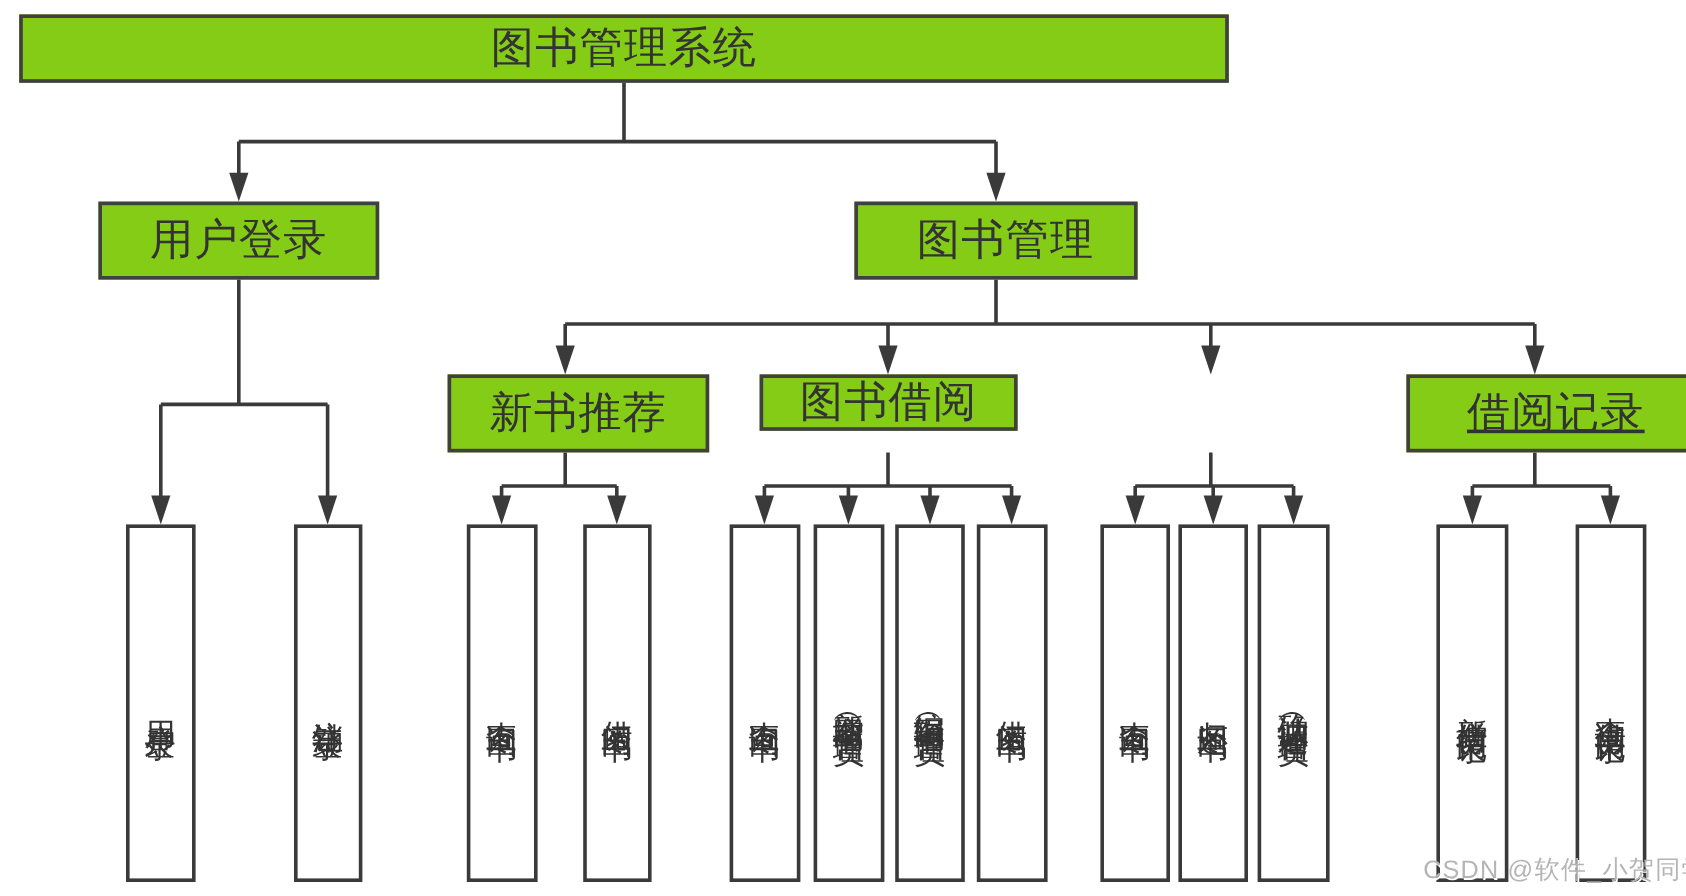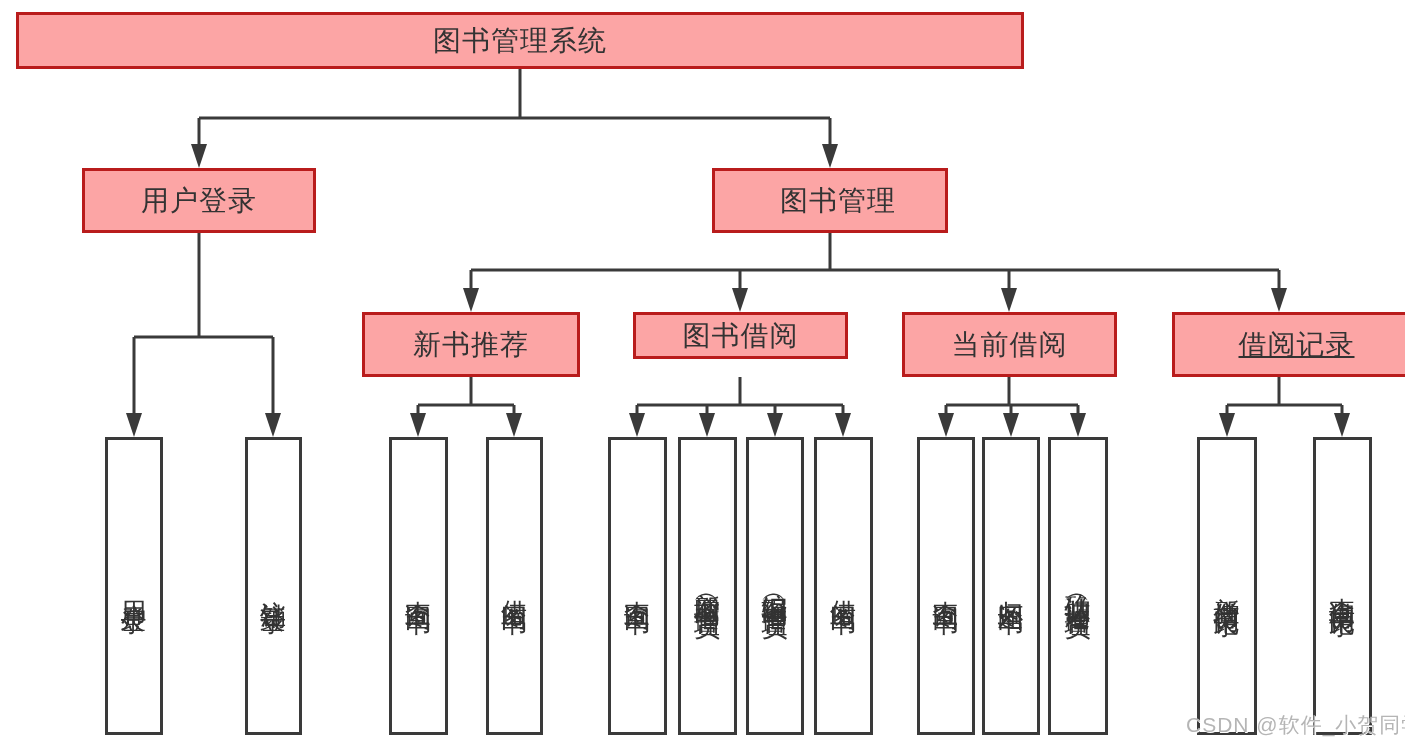--- a/index.html
+++ b/index.html
@@ -19,26 +19,26 @@
     position: absolute;
     left: 0;
     top: 0;
     width: 1405px;
     height: 747px;
     pointer-events: none;
   }
   .hbox {
     position: absolute;
     box-sizing: border-box;
-    border: 3px solid #b91c1c;
-    background: #fca5a5;
+    border: 3px solid #404040;
+    background: #84cc16;
     display: flex;
     align-items: center;
     justify-content: center;
-    font-size: 28px;
+    font-size: 36px;
     color: #333333;
     letter-spacing: 1px;
     white-space: nowrap;
   }
   .vbox {
     position: absolute;
     box-sizing: border-box;
     border: 3px solid #3a3a3a;
     background: #ffffff;
     writing-mode: vertical-rl;
@@ -126,23 +126,22 @@
       <polygon class="head" points="1219,413 1235,413 1227,437"></polygon>
       <polygon class="head" points="1334,413 1350,413 1342,437"></polygon>
     </g>
   </svg>
 
   <div class="hbox" style="left:16px; top:12px; width:1008px; height:57px;">图书管理系统</div>
 
   <div class="hbox" style="left:82px; top:168px; width:234px; height:65px;">用户登录</div>
   <div class="hbox" style="left:712px; top:168px; width:236px; height:65px;padding-left:16px;">图书管理</div>
 
-  <div class="hbox" style="left:362px; top:312px; width:218px; height:65px;">新书推荐</div>
+  <div class="hbox" style="left:373px; top:312px; width:218px; height:65px;">新书推荐</div>
   <div class="hbox" style="left:633px; top:312px; width:215px; height:47px;">图书借阅</div>
-  <div class="hbox" style="left:902px; top:312px; width:215px; height:65px;">当前借阅</div>
   <div class="hbox" style="left:1172px; top:312px; width:249px; height:65px;text-decoration:underline;">借阅记录</div>
 
   <div class="vbox" style="left:105px; width:58px;">用户登录</div>
   <div class="vbox" style="left:245px; width:57px;">注销登录</div>
 
   <div class="vbox" style="left:389px; width:59px;">查询图书</div>
   <div class="vbox" style="left:486px; width:57px;">借阅图书</div>
 
   <div class="vbox" style="left:608px; width:59px;">查询图书</div>
   <div class="vbox" style="left:678px; width:59px;">新增图书（管理员）</div>

